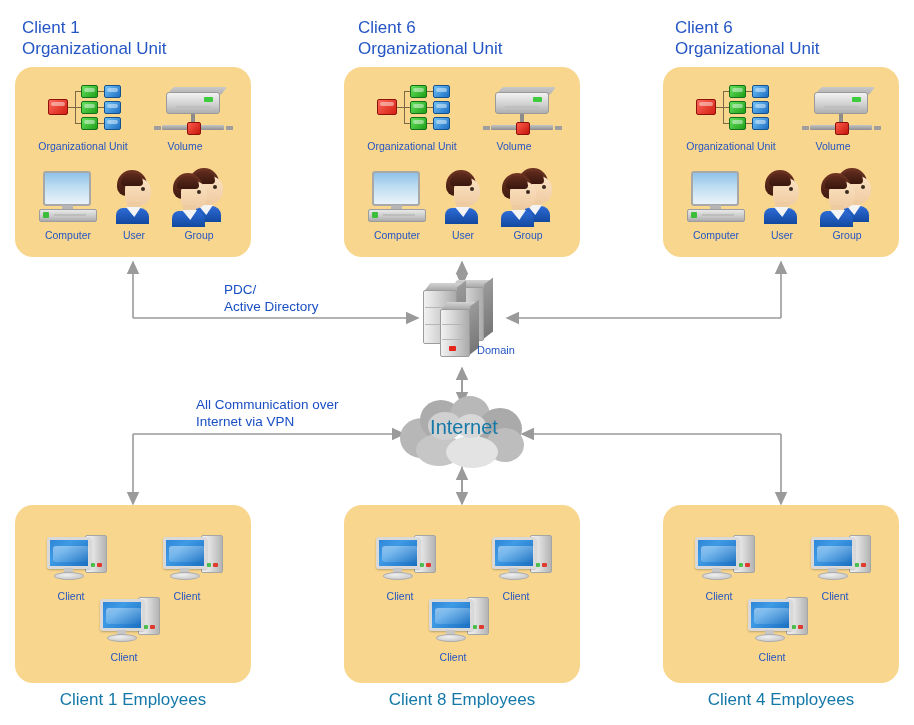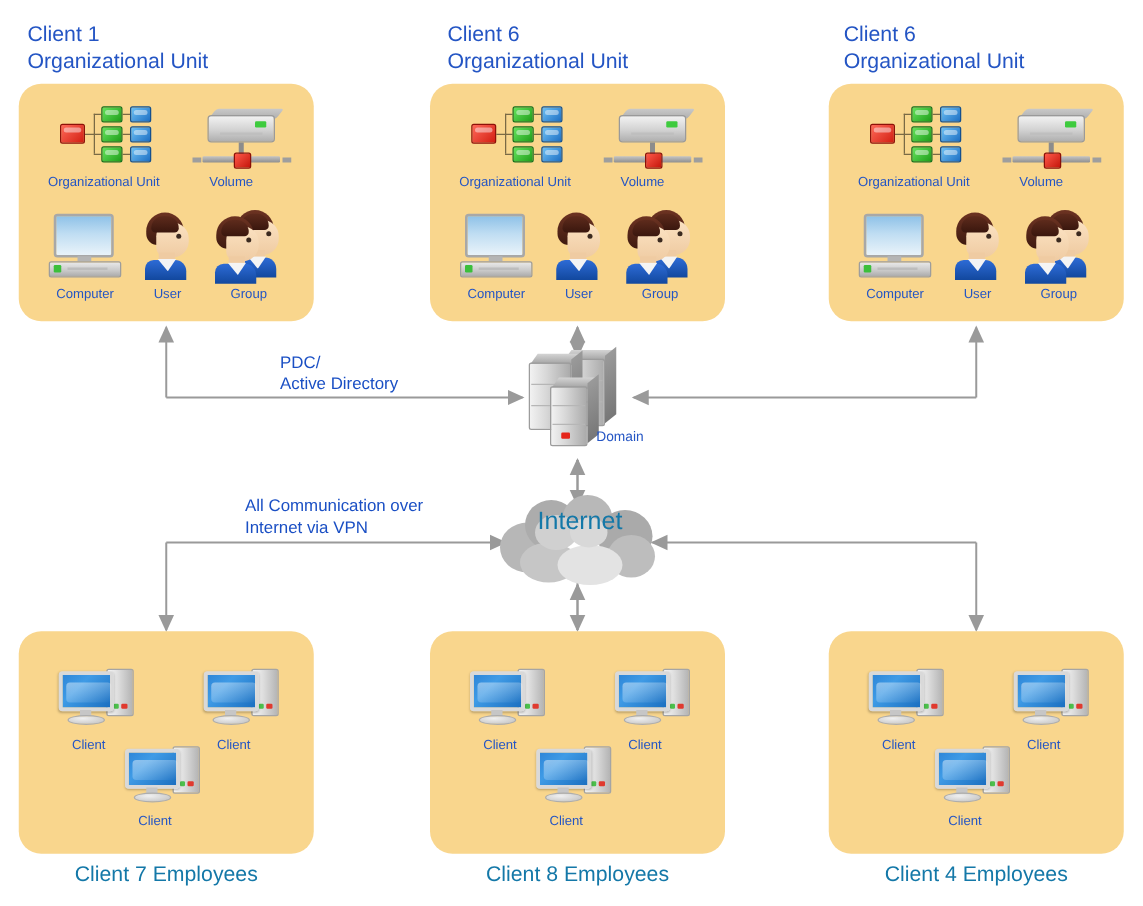--- a/index.html
+++ b/index.html
@@ -456,21 +456,21 @@
   <div class="abs" style="left:398px;top:396px;width:130px;height:72px;">
     <div class="puff" style="left:2px;top:22px;width:44px;height:40px;background:#B7B7B7;"></div>
     <div class="puff" style="left:22px;top:4px;width:42px;height:40px;background:#ACACAC;"></div>
     <div class="puff" style="left:52px;top:0px;width:40px;height:38px;background:#B8B8B8;"></div>
     <div class="puff" style="left:80px;top:12px;width:44px;height:42px;background:#AAAAAA;"></div>
     <div class="puff" style="left:88px;top:32px;width:38px;height:34px;background:#BDBDBD;"></div>
     <div class="puff" style="left:18px;top:38px;width:46px;height:32px;background:#C6C6C6;"></div>
     <div class="puff" style="left:48px;top:40px;width:52px;height:32px;background:#E3E3E3;"></div>
     <div class="puff" style="left:30px;top:16px;width:34px;height:28px;background:#D0D0D0;"></div>
     <div class="puff" style="left:58px;top:18px;width:30px;height:24px;background:#D8D8D8;"></div>
-    <div class="abs" style="left:16px;top:10px;width:100px;text-align:center;font-size:20px;color:#1478A8;">Internet</div>
+    <div class="abs" style="left:16px;top:20px;width:100px;text-align:center;font-size:20px;color:#1478A8;">Internet</div>
   </div>
 
   <div class="abs panel bottom" style="left:15px;top:505px;">
     <div class="ws" style="left:32px;top:28px;">
       <div class="tower"></div>
         <div class="tled"></div>
         <div class="tled2"></div>
       <div class="mon">
           <div class="gloss"></div>
         </div>
@@ -496,21 +496,21 @@
         <div class="tled"></div>
         <div class="tled2"></div>
       <div class="mon">
           <div class="gloss"></div>
         </div>
         <div class="stand"></div>
         <div class="foot"></div>
     </div>
     <div class="ilabel c" style="left:109px;top:146px;">Client</div>
   </div>
-  <div class="abs emp-caption" style="left:6px;top:690px;">Client 7 Employees</div>
+  <div class="abs emp-caption" style="left:6px;top:690px;">Client 1 Employees</div>
 
   <div class="abs panel bottom" style="left:344px;top:505px;">
     <div class="ws" style="left:32px;top:28px;">
       <div class="tower"></div>
         <div class="tled"></div>
         <div class="tled2"></div>
       <div class="mon">
           <div class="gloss"></div>
         </div>
         <div class="stand"></div>

